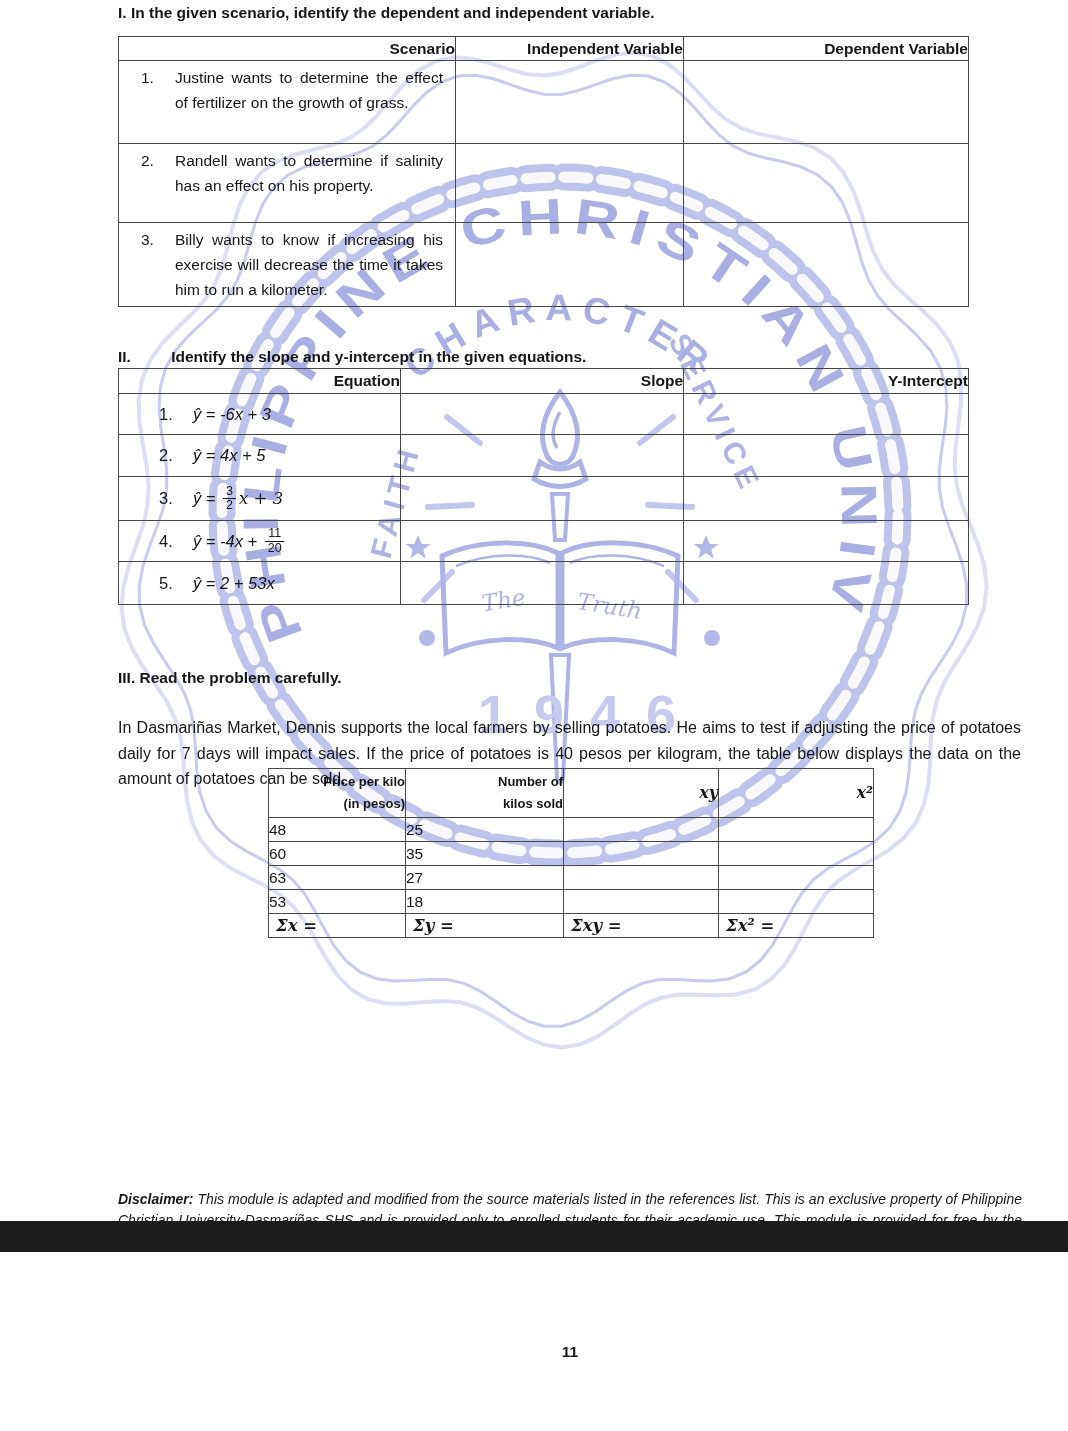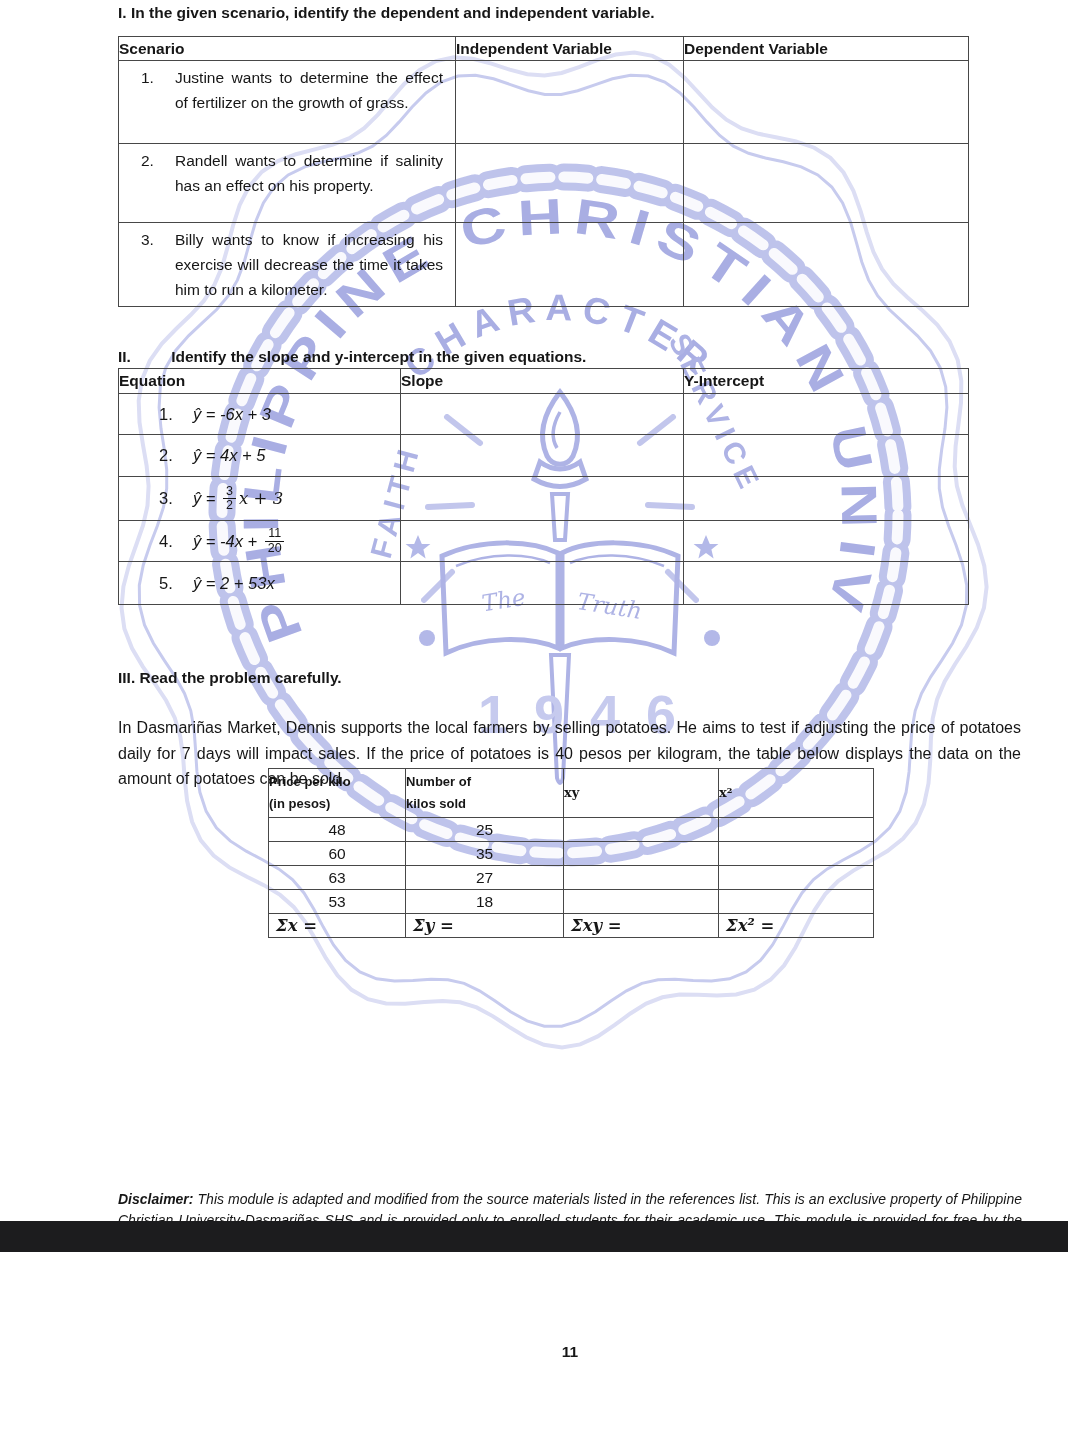--- a/index.html
+++ b/index.html
@@ -8,42 +8,42 @@
   .abs{position:absolute;}
   .z{position:relative;z-index:2;}
   
   svg.watermark{position:absolute;left:0;top:0;z-index:1;}
   
   .sec-title{font-weight:bold;font-size:15.5px;}
   .sec-title .plain{font-weight:bold;margin-left:36px;}
   
   table.doc{border-collapse:collapse;table-layout:fixed;background:transparent;position:absolute;z-index:2;}
   table.doc th, table.doc td{border:1.6px solid #474747;padding:0;background:transparent;}
-  table.doc th{font-weight:bold;font-size:15.5px;text-align:left;vertical-align:middle;margin-top:40px;}
+  table.doc th{font-weight:bold;font-size:15.5px;text-align:right;vertical-align:middle;margin-top:40px;}
   
   #table1 td.scen{vertical-align:top;padding:4px 12px 4px 16px;}
   .scen-wrap{display:flex;gap:6px;font-size:15.5px;line-height:25px;}
   .scen-num{width:28px;flex:none;text-align:left;padding-left:6px;}
   .scen-txt{flex:1;text-align:justify;}
   
   #table2 td.eqcell{padding-left:40px;}
   .eq-wrap{display:flex;align-items:center;gap:0;font-size:16.5px;}
   .eq-num{width:34px;flex:none;}
   .eq-before{white-space:pre;font-style:italic;}
   .eq-after{font-style:italic;font-family:"DejaVu Serif",serif;white-space:pre;}
   .frac{display:inline-flex;flex-direction:column;align-items:center;line-height:1.05;
         font-size:12.5px;vertical-align:middle;margin:0 3px;}
   .frac .fnum:not(:empty){border-bottom:1.4px solid #161616;padding:0 3px;}
   .frac .fden{padding:0 3px;}
   
   #table3 th{font-size:13px;line-height:22px;vertical-align:middle;}
   #table3 th .hl{display:block;}
   #table3 th .hl:empty{display:none;}
-  #table3 th.math{font-family:"DejaVu Serif",serif;font-size:13px;}
-  #table3 td{font-size:15.5px;text-align:center;vertical-align:middle;height:23px;}
+  #table3 th.math{font-family:"DejaVu Serif",serif;font-style:italic;font-size:16px;}
+  #table3 td{font-size:15.5px;vertical-align:middle;height:23px;}
   #table3 td.sum{text-align:left;padding-left:7px;font-family:"DejaVu Serif",serif;
                  font-style:italic;font-weight:bold;font-size:16.5px;}
   
   .para{font-size:16px;line-height:25.5px;text-align:justify;}
   .disclaimer{font-size:14px;line-height:21.4px;text-align:justify;font-style:italic;}
   .disclaimer .dlabel{font-weight:bold;}
   .pagenum{font-weight:bold;font-size:15.5px;text-align:center;}
   .blackbar{background:#1c1c1e;}
   
   .wm-ring{font-family:"Liberation Sans",sans-serif;font-weight:bold;font-size:50px;fill:#a9aee3;letter-spacing:8px;}

